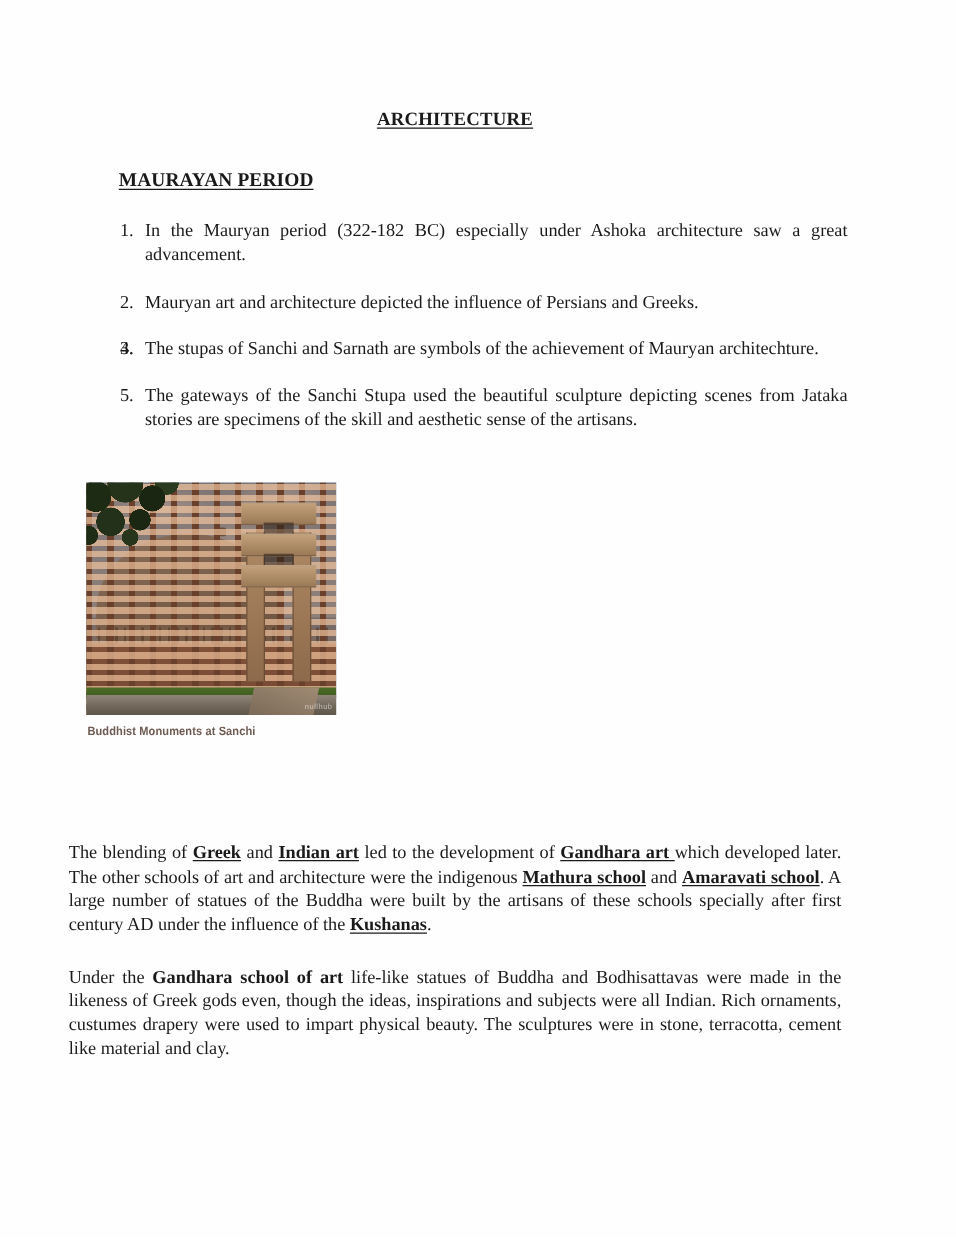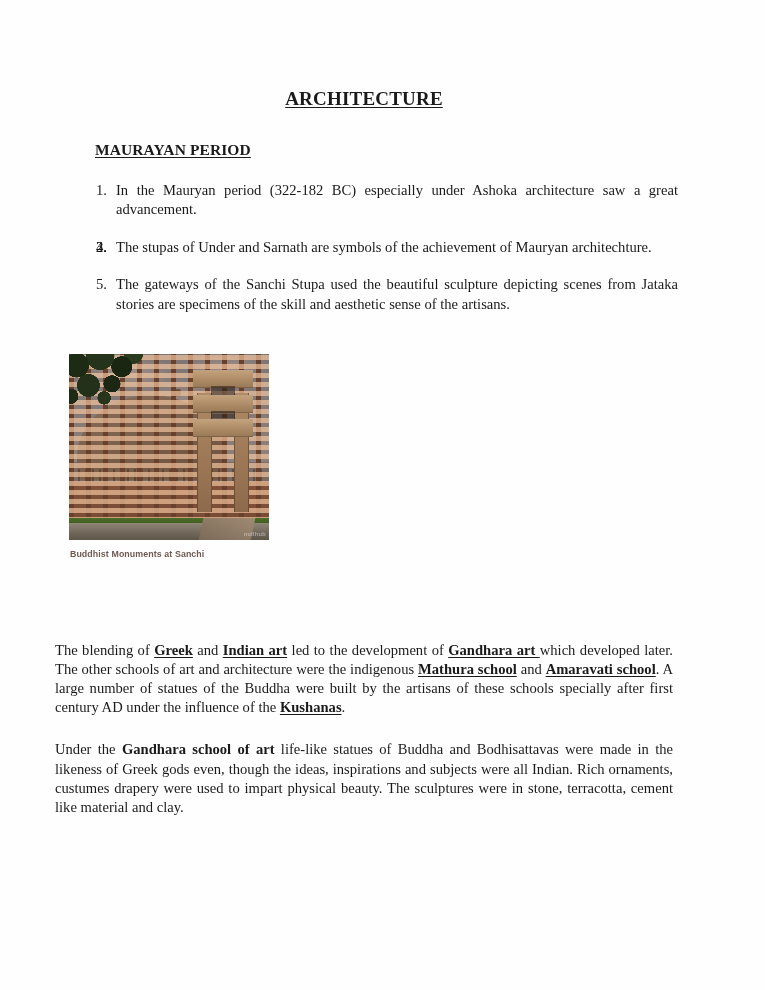--- a/index.html
+++ b/index.html
@@ -27,21 +27,21 @@
     position: absolute;
     left: 50px;
     top: 0;
     width: 628px;
   }
 
   
   .doc-title {
     text-align: center;
     font-weight: bold;
-    font-size: 19px;
+    font-size: 15px;
     letter-spacing: 0.2px;
     margin: 0;
     padding-top: 88px;
   }
   .doc-title span {
     text-decoration: underline;
     text-underline-offset: 2px;
   }
   .section-heading {
     font-weight: bold;
@@ -295,27 +295,28 @@
       <span>MAURAYAN PERIOD</span>
     </h2>
 
     <ol class="points">
       <li>
         <span class="num">1.</span>
         <span>In the Mauryan period (322-182 BC) especially under Ashoka architecture saw a great advancement.</span>
       </li>
       <li>
         <span class="num">2.</span>
+        <span>Mauryan art and architecture depicted the influence of Persians and Greeks.</span>
       </li>
       <li>
         <span class="num">3.</span>
       </li>
       <li>
         <span class="num">4.</span>
-        <span>The stupas of Under and Sarnath are symbols of the achievement of Mauryan architechture.</span>
+        <span>The stupas of Sanchi and Sarnath are symbols of the achievement of Mauryan architechture.</span>
       </li>
       <li>
         <span class="num">5.</span>
         <span>The gateways of the Sanchi Stupa used the beautiful sculpture depicting scenes from Jataka stories are specimens of the skill and aesthetic sense of the artisans.</span>
       </li>
     </ol>
 
     <figure class="figure">
       <div class="figure-frame" aria-label="Photograph of the Great Stupa at Sanchi with its carved gateway">
         <div class="sky"></div>

